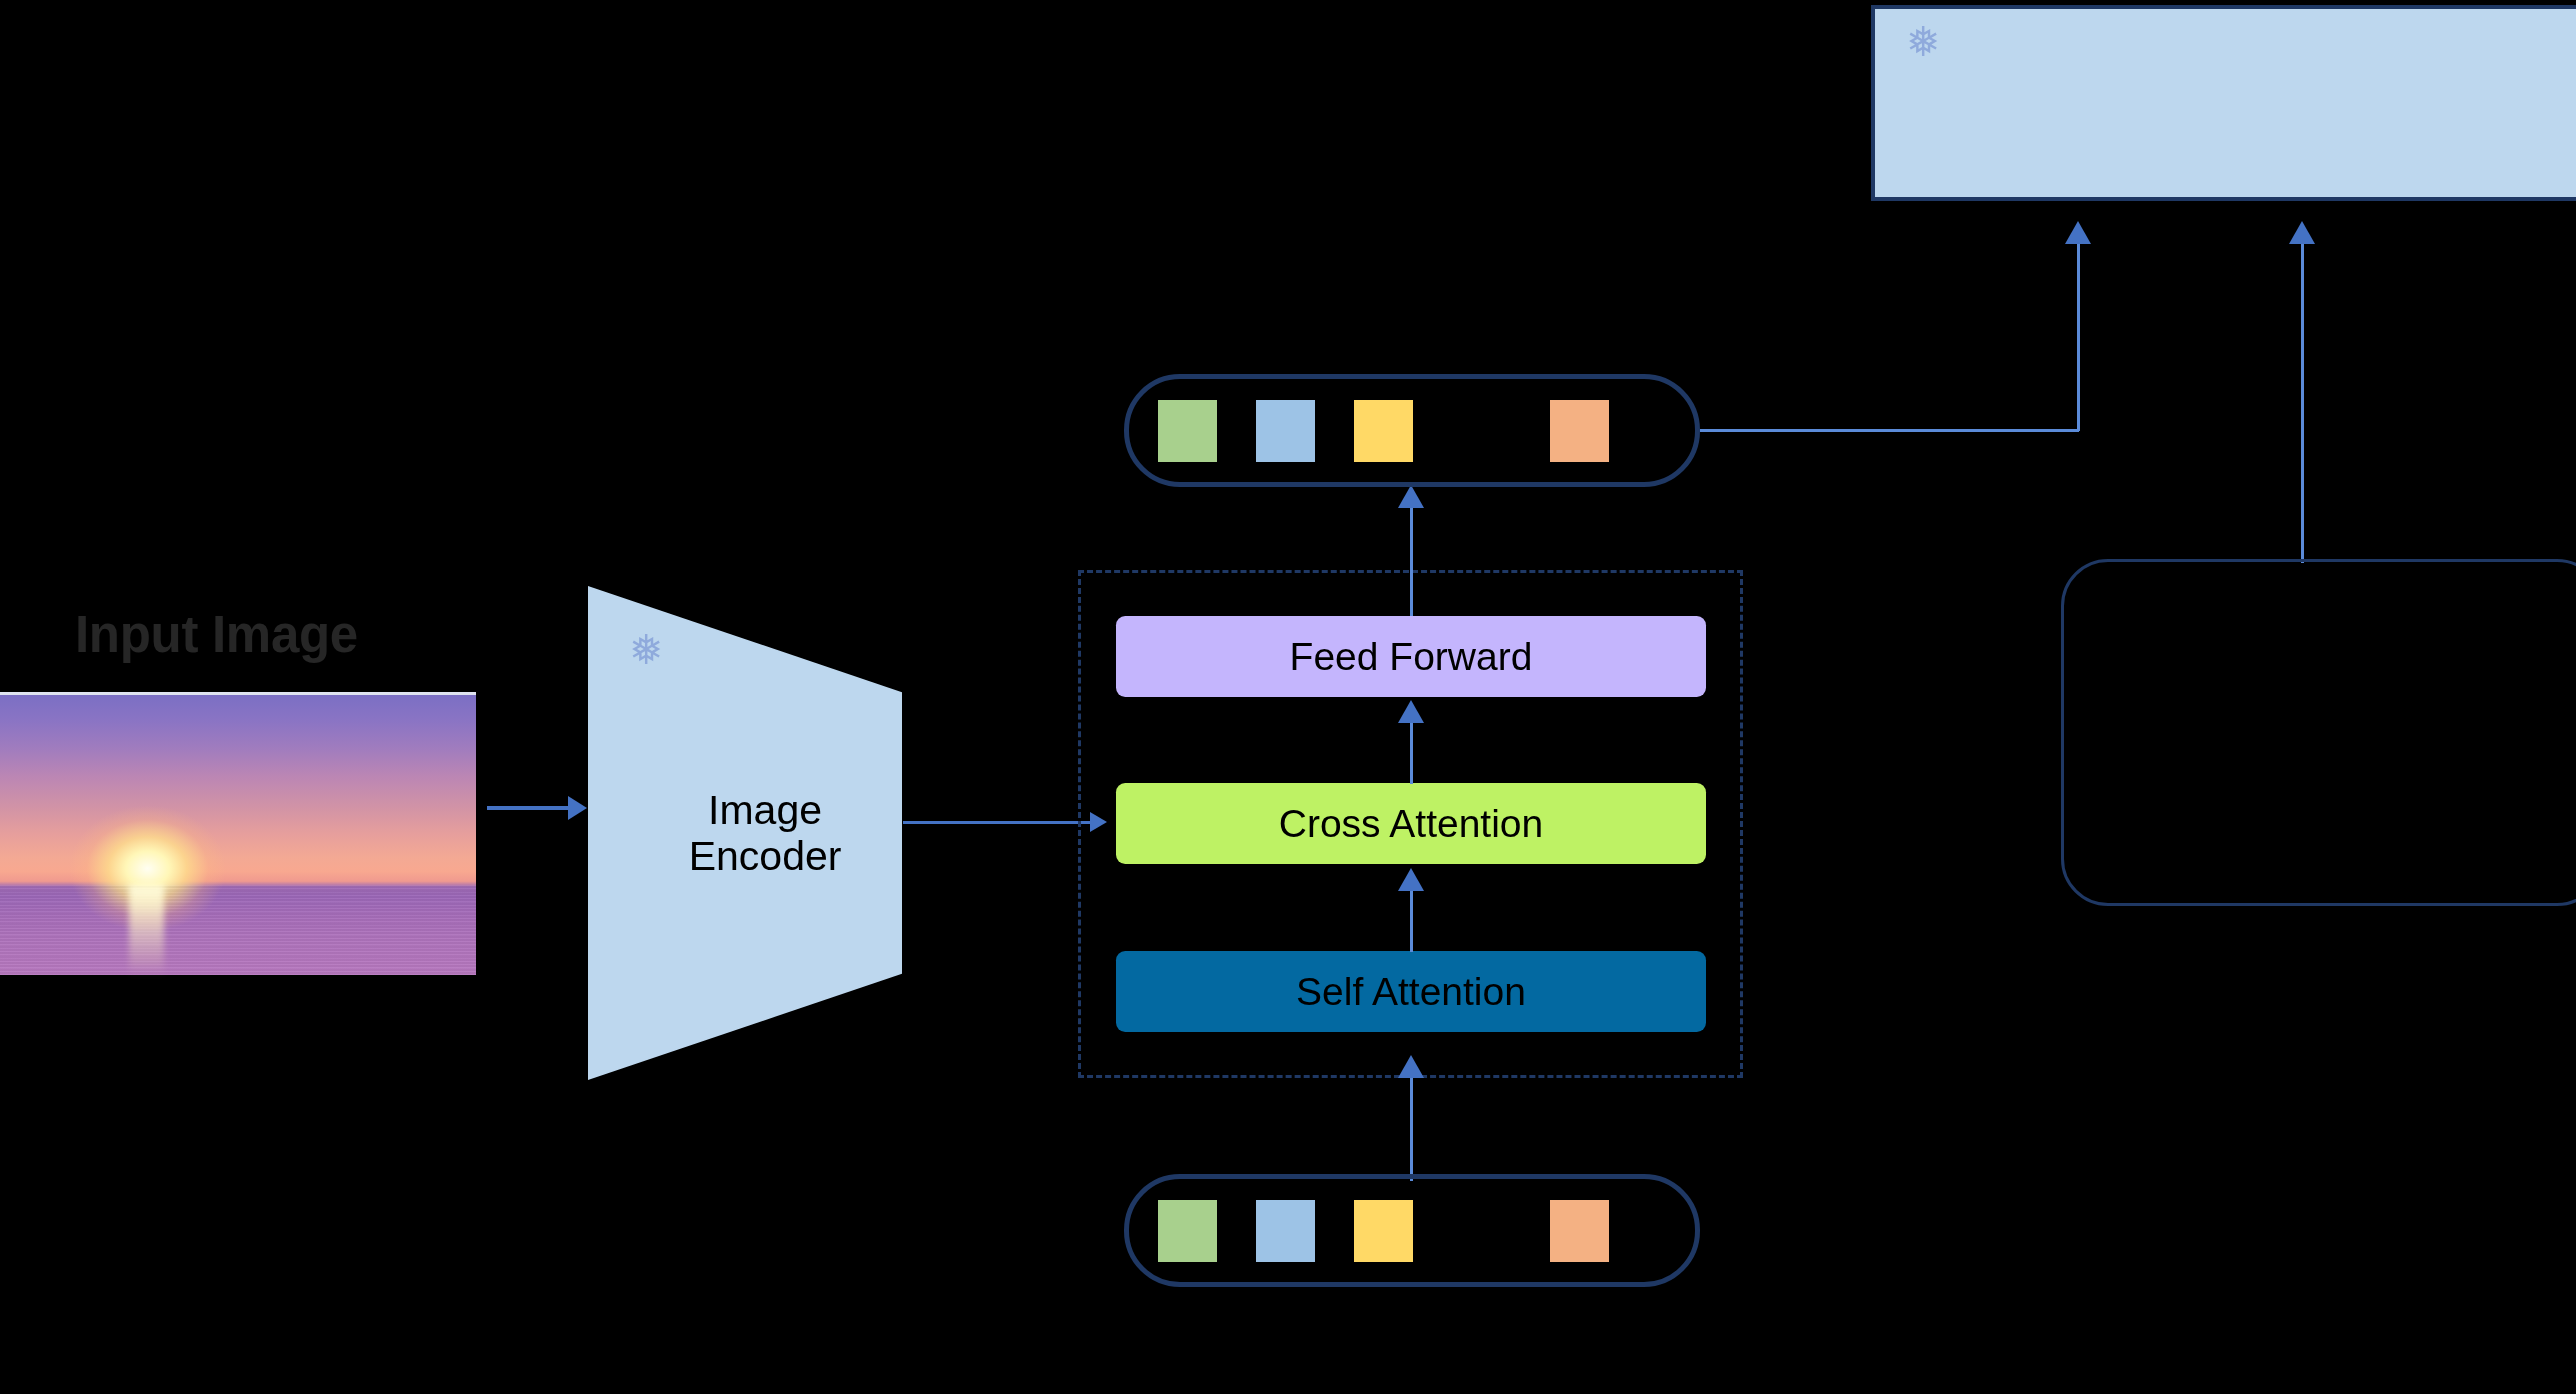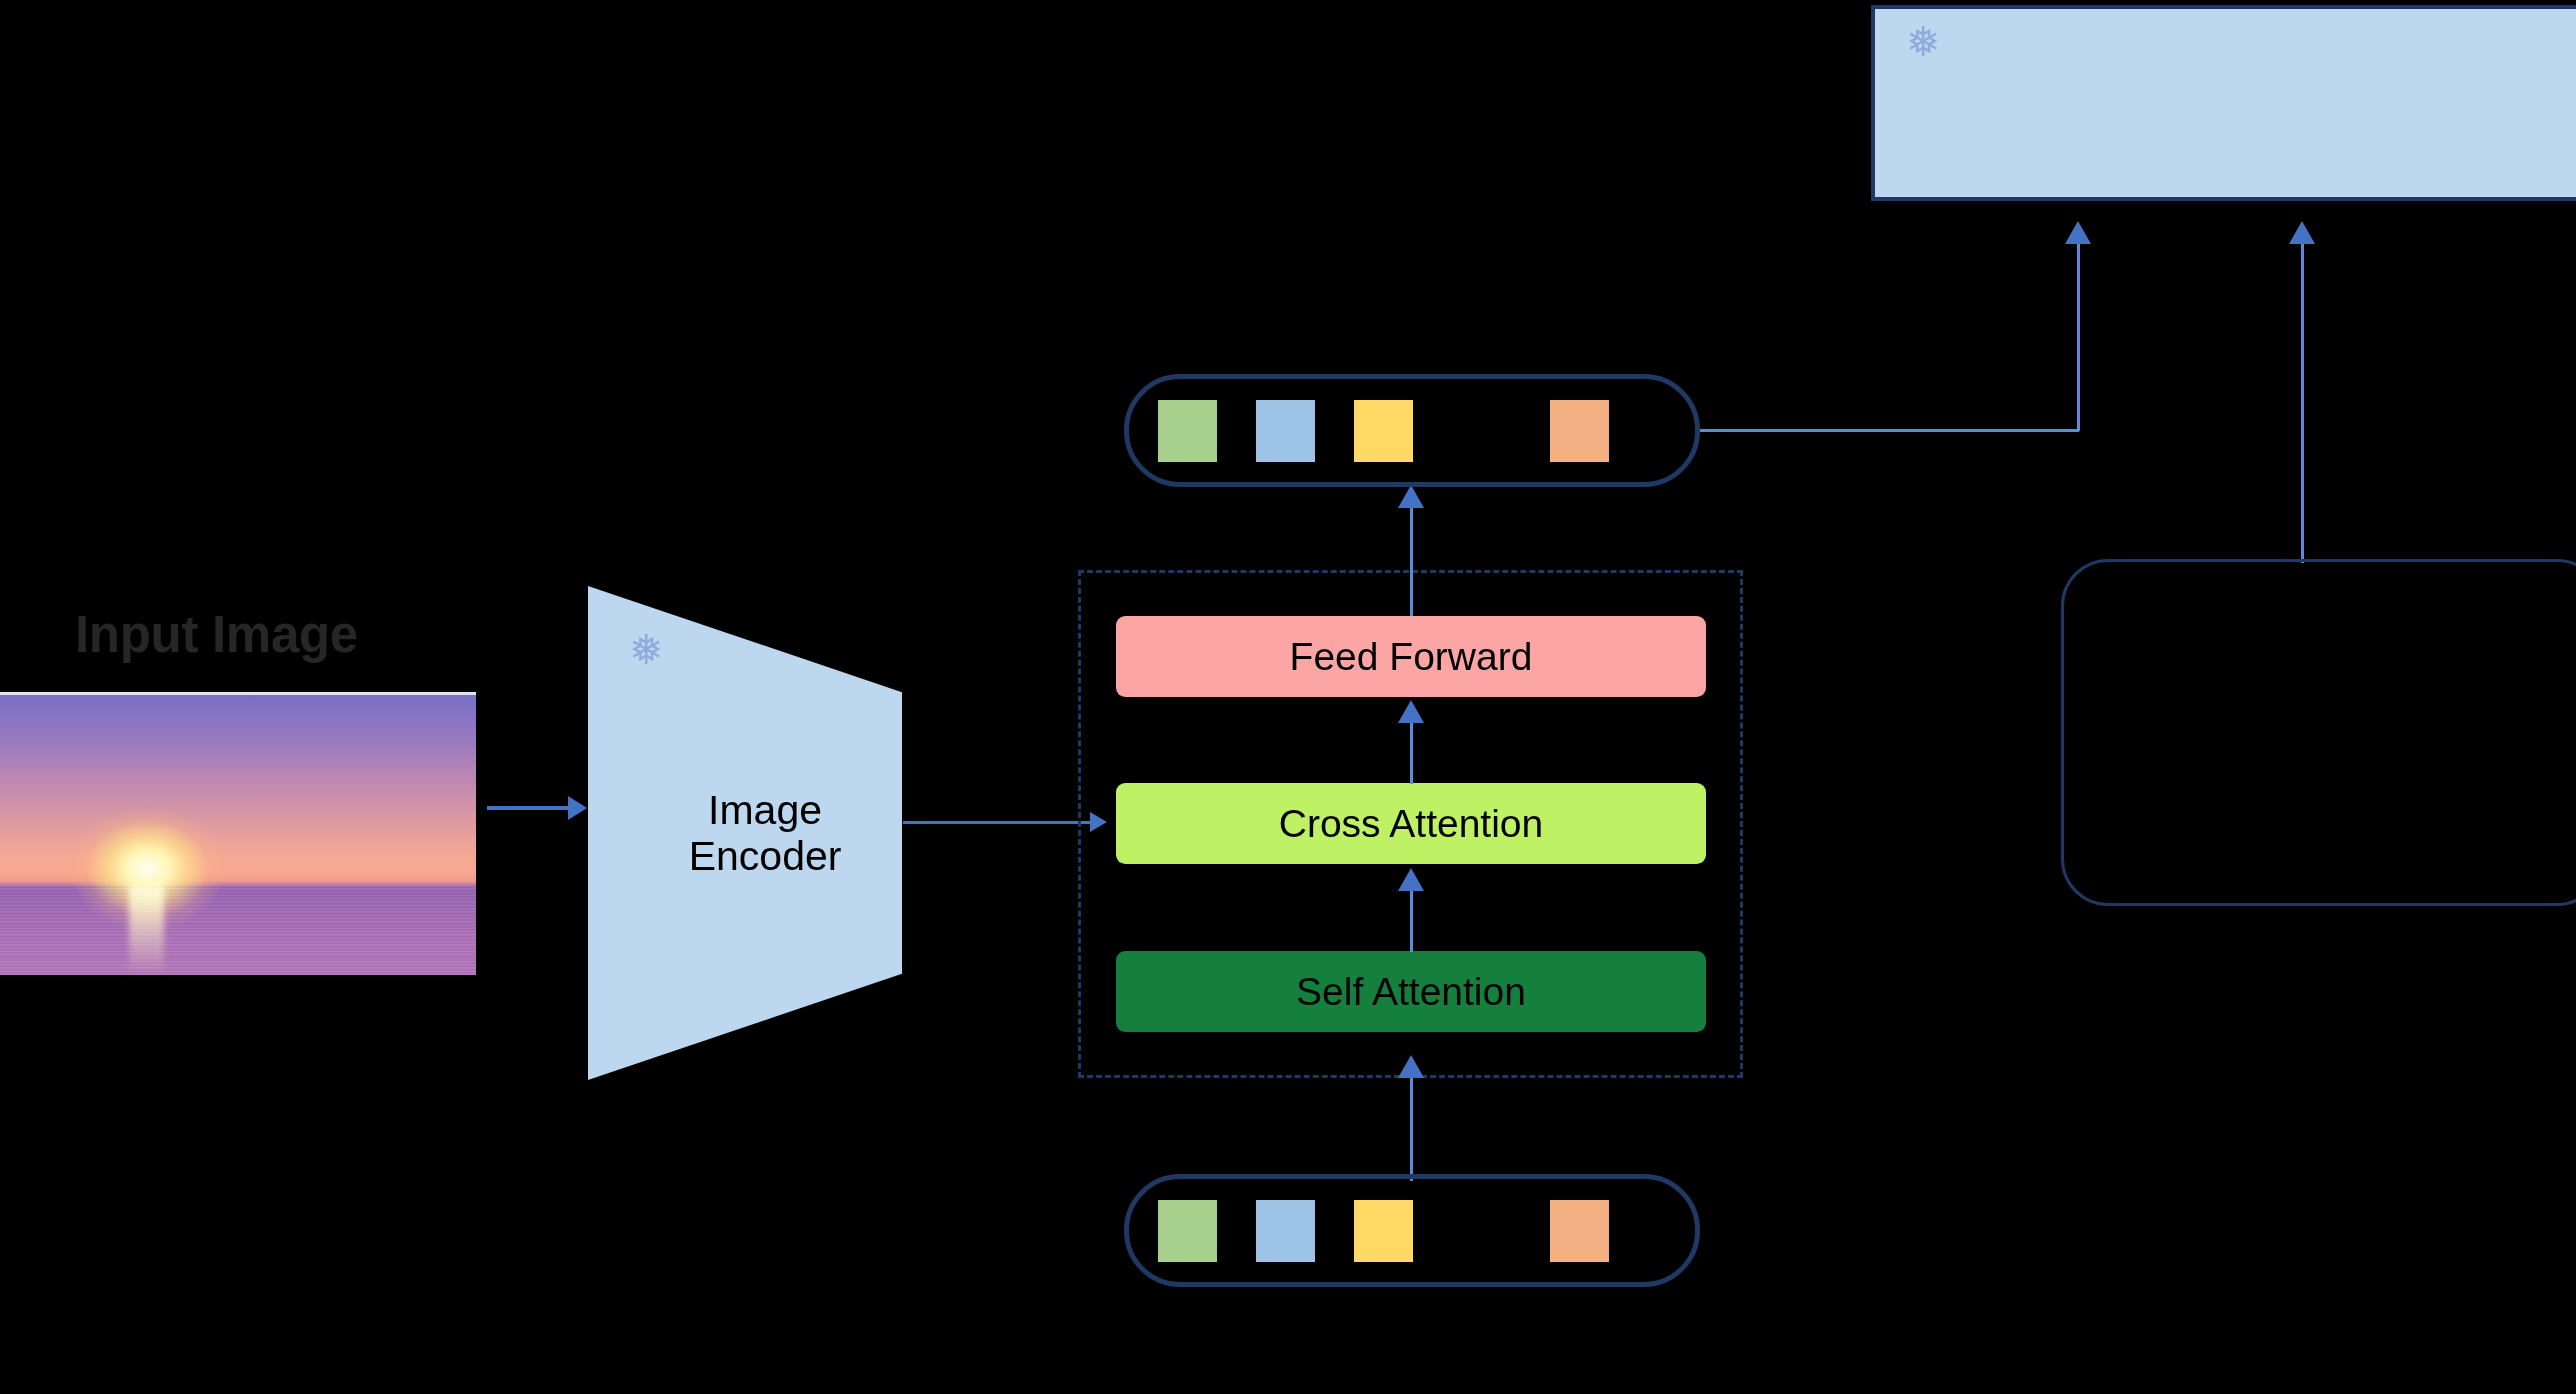--- a/index.html
+++ b/index.html
@@ -160,23 +160,23 @@
     width: 590px;
     height: 81px;
     border-radius: 9.2px;
     display: flex;
     align-items: center;
     justify-content: center;
     font-size: 39px;
     color: #000000;
     box-sizing: border-box;
   }
-  #block-feed-forward { top: 616px; background: #fca5a5; }
+  #block-feed-forward { top: 616px; background: #c4b5fd; }
   #block-cross-attention { top: 783px; background: #bef264; }
-  #block-self-attention { top: 951px; background: #15803d; }
+  #block-self-attention { top: 951px; background: #0369a1; }
 
   
   .token-capsule {
     position: absolute;
     left: 1124px;
     width: 576px;
     height: 113px;
     border: 5.9px solid #1F3864;
     border-radius: 56px;
     box-sizing: border-box;

